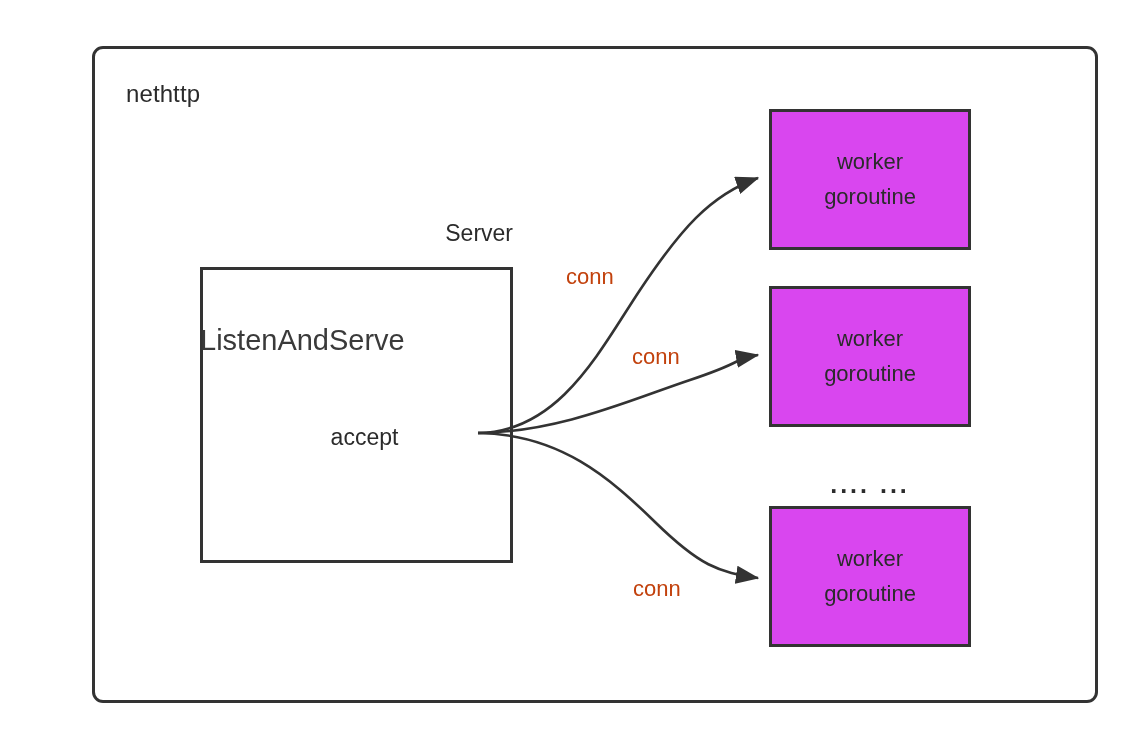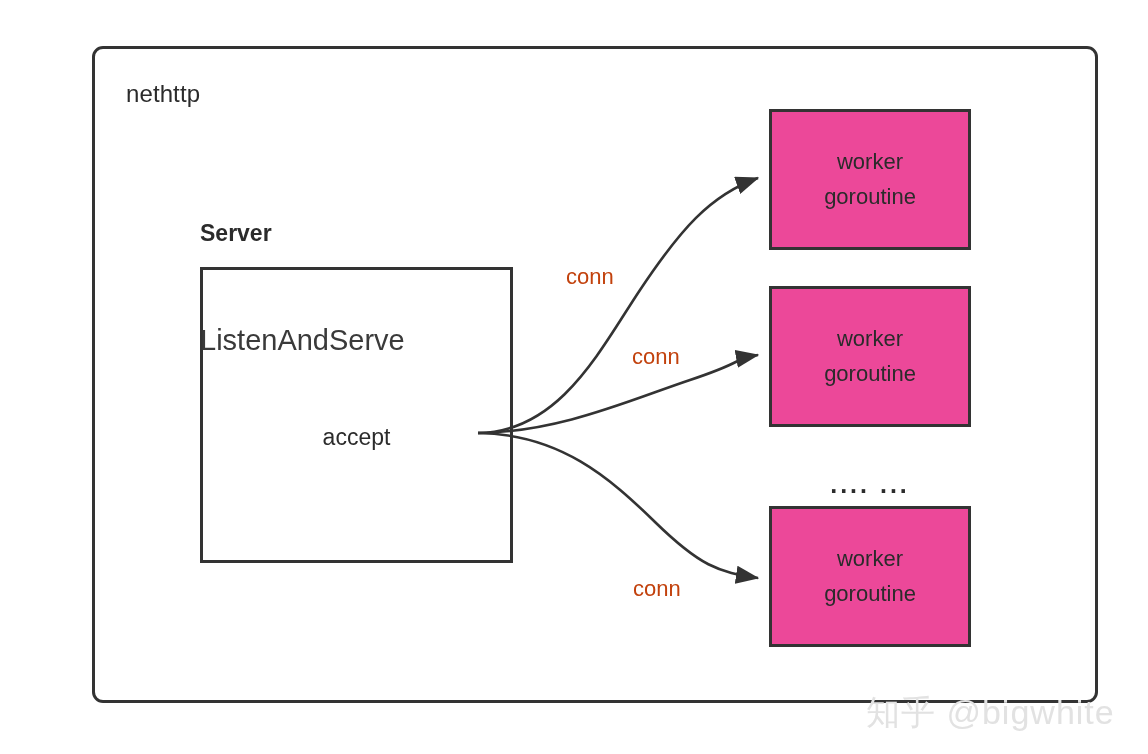--- a/index.html
+++ b/index.html
@@ -43,23 +43,23 @@
     letter-spacing: 0.1px;
     white-space: nowrap;
   }
 
   
   .server-label {
     position: absolute;
     left: 200px;
     top: 220px;
     width: 313px;
-    text-align: left;
+    text-align: right;
     font-size: 23px;
-    font-weight: 700;
+    font-weight: 400;
     color: #2b2b2b;
     white-space: nowrap;
   }
 
   .server-box {
     position: absolute;
     left: 200px;
     top: 267px;
     width: 313px;
     height: 296px;
@@ -82,31 +82,32 @@
   .accept-label {
     position: absolute;
     left: 200px;
     top: 424px;
     width: 313px;
     text-align: center;
     font-size: 23px;
     font-weight: 500;
     color: #2b2b2b;
     white-space: nowrap;
+    padding-left: 8px;
   }
 
   
   .worker-box {
     position: absolute;
     left: 769px;
     width: 202px;
     height: 141px;
     border: 3px solid #333333;
     box-sizing: border-box;
-    background: #ec4899;
+    background: #d946ef;
     display: flex;
     flex-direction: column;
     align-items: center;
     justify-content: center;
   }
   .worker-box .wline {
     font-size: 22px;
     font-weight: 400;
     color: #2b2b2b;
     line-height: 1.55;
@@ -202,15 +203,14 @@
 
     <path d="M 478 433 C 560 432, 600 350, 640 290 S 710 195, 758 178" fill="none" stroke="#333333" stroke-width="2.6" marker-end="url(#arrowhead)"></path>
     <path d="M 478 433 C 560 432, 630 400, 690 380 S 730 360, 758 355" fill="none" stroke="#333333" stroke-width="2.6" marker-end="url(#arrowhead)"></path>
     <path d="M 478 433 C 560 434, 610 478, 655 522 S 718 572, 758 578" fill="none" stroke="#333333" stroke-width="2.6" marker-end="url(#arrowhead)"></path>
   </svg>
 
   <div class="conn-label" id="conn-label-0">conn</div>
   <div class="conn-label" id="conn-label-1">conn</div>
   <div class="conn-label" id="conn-label-2">conn</div>
 
-  <div class="watermark">知乎 @bigwhite</div>
 
 </div>
 
 </body></html>

